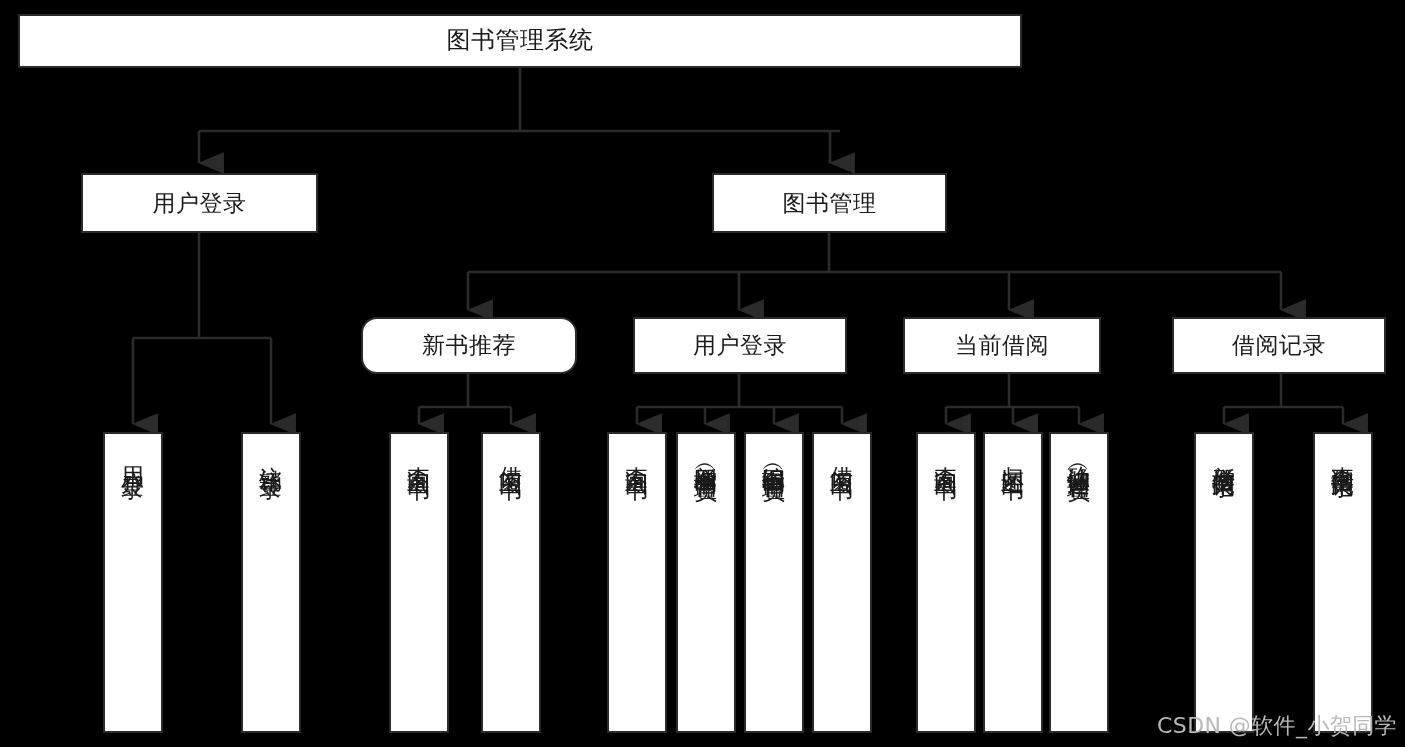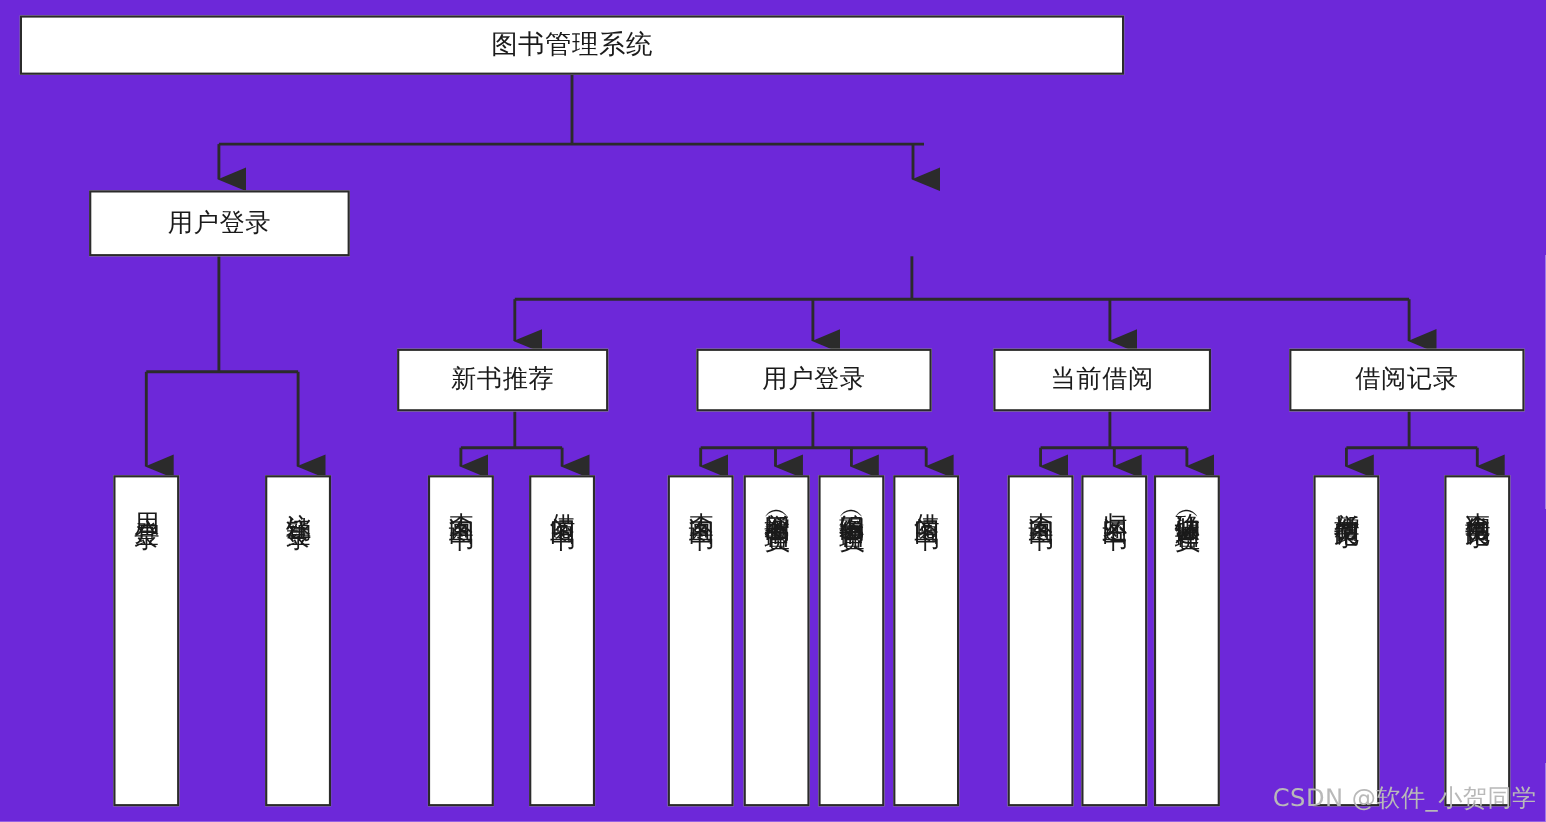--- a/index.html
+++ b/index.html
@@ -11,21 +11,21 @@
   body {
     font-family: "DejaVu Sans", "Liberation Sans", sans-serif;
     width: 1405px;
     height: 747px;
     overflow: hidden;
   }
   #diagram {
     position: relative;
     width: 1405px;
     height: 747px;
-    background: #6d28d9;
+    background: #000000;
   }
   #edge-layer {
     position: absolute;
     left: 0;
     top: 0;
     width: 1405px;
     height: 747px;
     pointer-events: none;
   }
   .node {
@@ -136,22 +136,25 @@
     </g>
   </svg>
 
   <div class="node root" style="left:18px; top:14px; width:1004px; height:54px;">
     <span class="label">图书管理系统</span>
   </div>
 
   <div class="node level2" style="left:81px; top:173px; width:237px; height:60px;">
     <span class="label">用户登录</span>
   </div>
-
-  <div class="node level3" style="left:361px; top:317px; width:192px; height:57px;">
+  <div class="node level2" style="left:712px; top:173px; width:235px; height:60px;">
+    <span class="label">图书管理</span>
+  </div>
+
+  <div class="node level3" style="left:361px; top:317px; width:216px; height:57px;border-radius:16px;">
     <span class="label">新书推荐</span>
   </div>
   <div class="node level3" style="left:633px; top:317px; width:214px; height:57px;">
     <span class="label">用户登录</span>
   </div>
   <div class="node level3" style="left:903px; top:317px; width:198px; height:57px;">
     <span class="label">当前借阅</span>
   </div>
   <div class="node level3" style="left:1172px; top:317px; width:214px; height:57px;">
     <span class="label">借阅记录</span>

